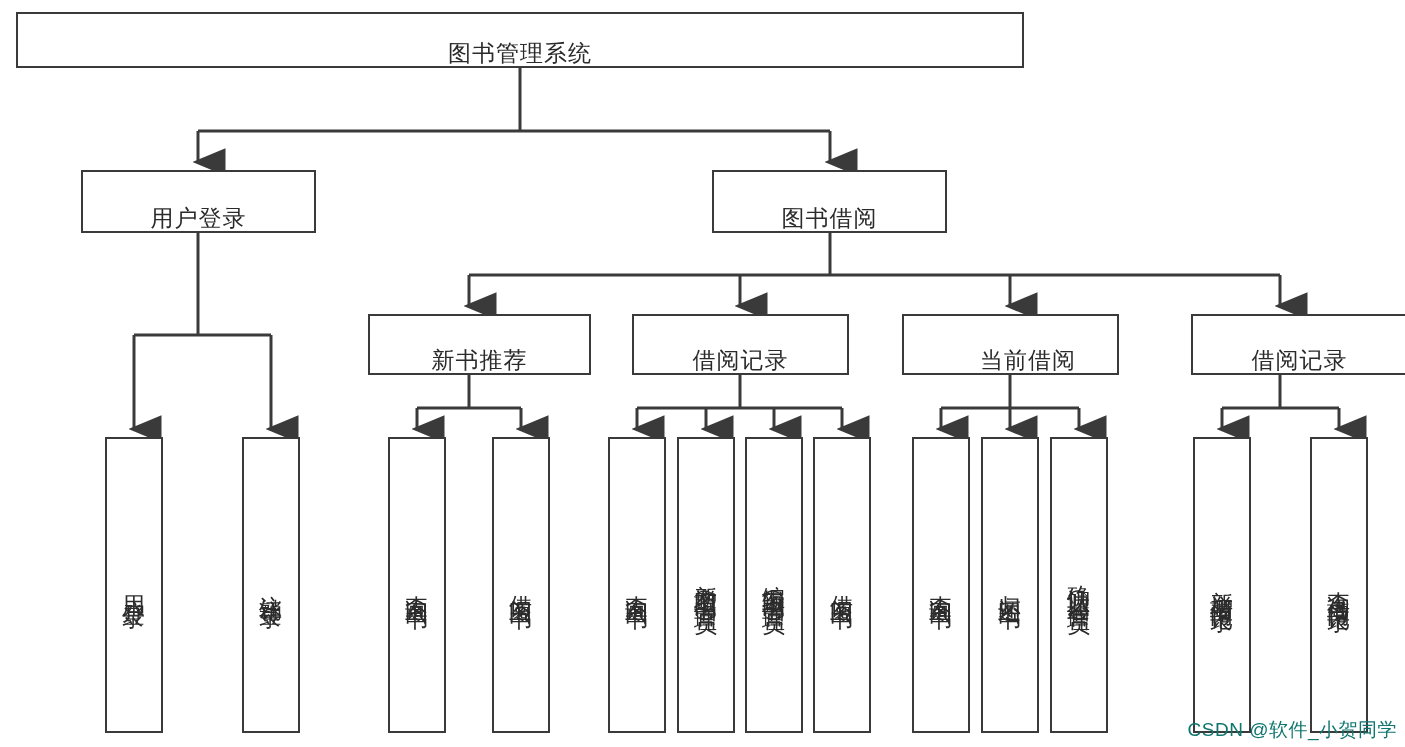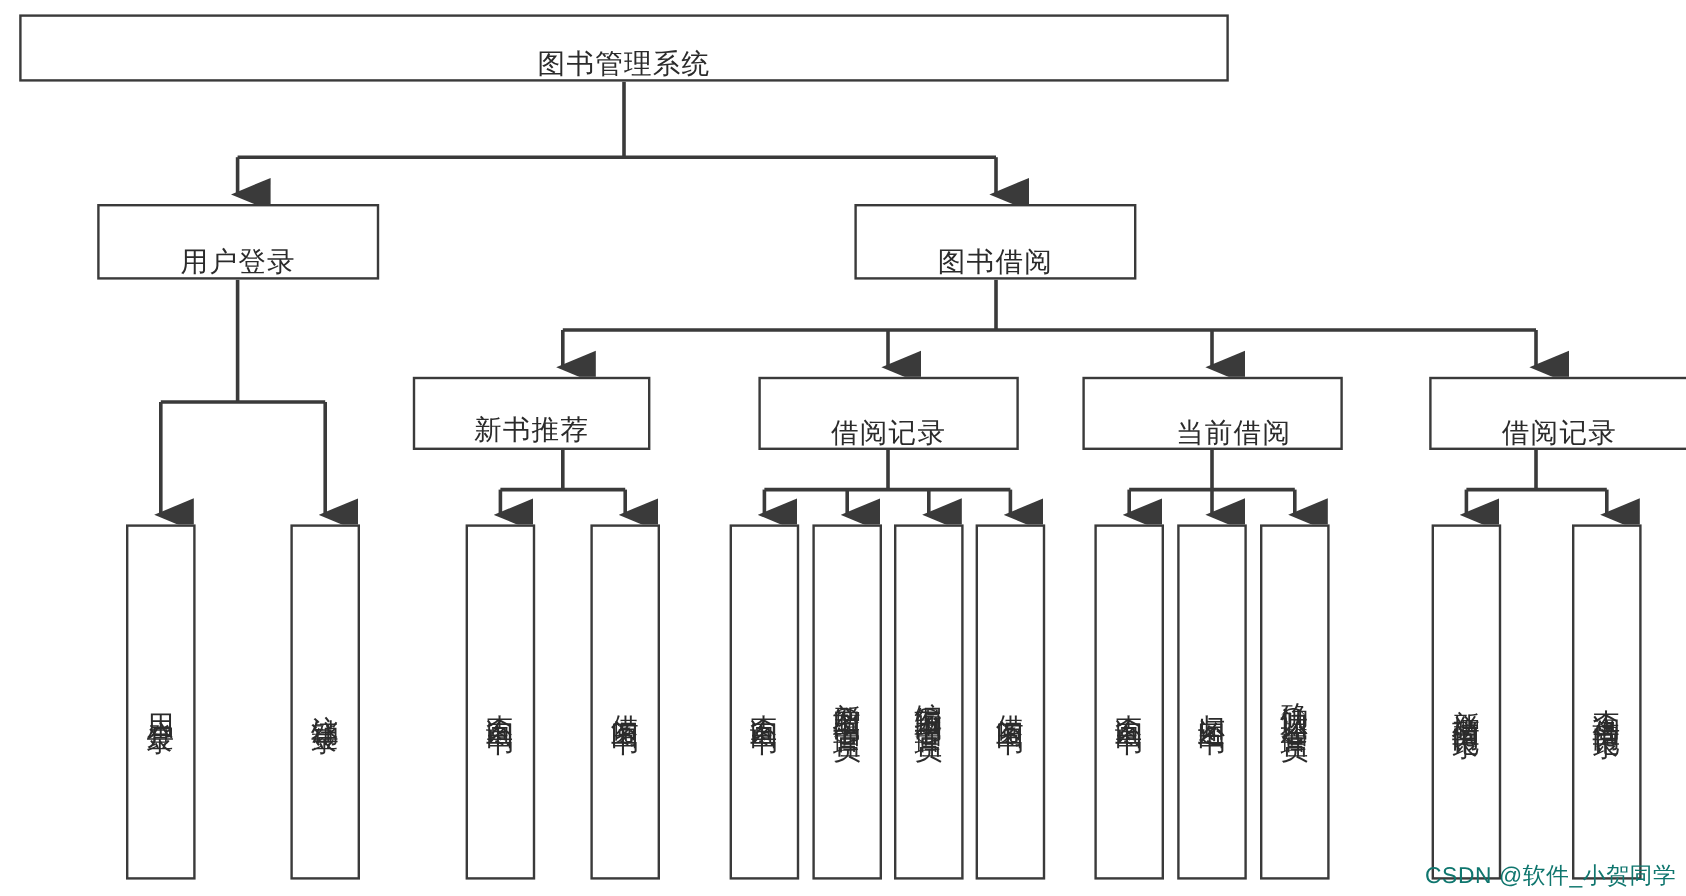--- a/index.html
+++ b/index.html
@@ -130,21 +130,21 @@
     <span class="label">图书管理系统</span>
   </div>
 
   <div class="node horizontal" style="left:81px; top:170px; width:235px; height:63px;">
     <span class="label">用户登录</span>
   </div>
   <div class="node horizontal" style="left:712px; top:170px; width:235px; height:63px;">
     <span class="label">图书借阅</span>
   </div>
 
-  <div class="node horizontal" style="left:344px; top:314px; width:198px; height:61px;font-family:Liberation Mono, monospace;">
+  <div class="node horizontal" style="left:368px; top:314px; width:223px; height:61px;">
     <span class="label">新书推荐</span>
   </div>
   <div class="node horizontal" style="left:632px; top:314px; width:217px; height:61px;">
     <span class="label">借阅记录</span>
   </div>
   <div class="node horizontal" style="left:902px; top:314px; width:217px; height:61px;padding-left:35px;">
     <span class="label">当前借阅</span>
   </div>
   <div class="node horizontal" style="left:1191px; top:314px; width:217px; height:61px;">
     <span class="label">借阅记录</span>

